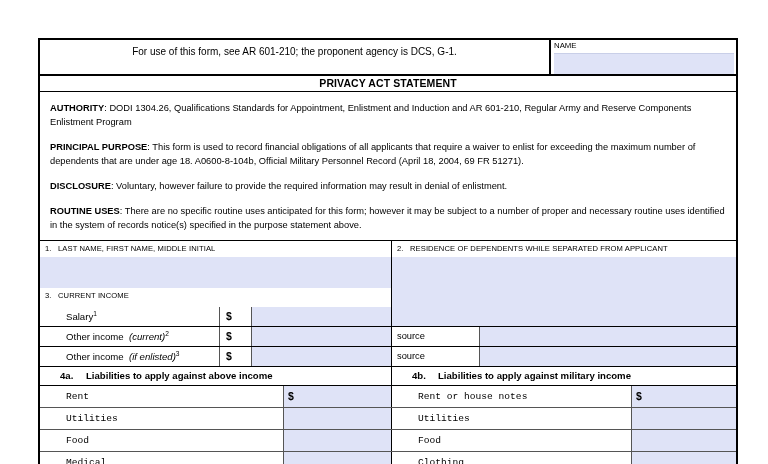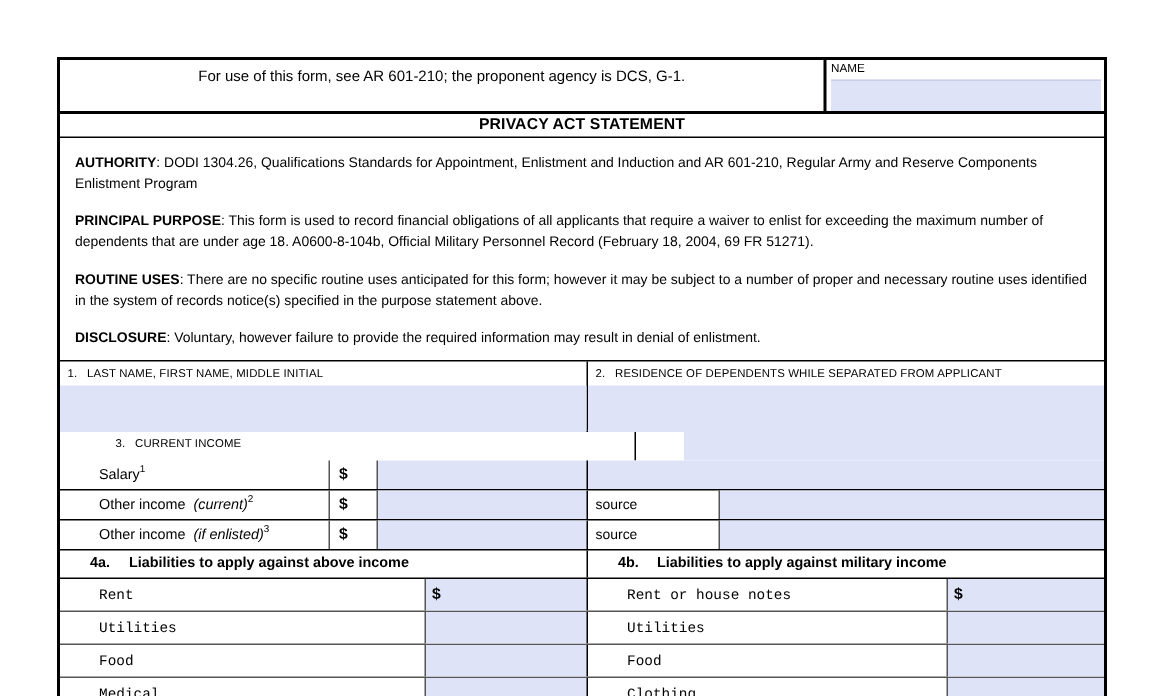--- a/index.html
+++ b/index.html
@@ -107,21 +107,21 @@
     padding: 3px 0 0 5px;
   }
   .capt .n { display: inline-block; min-width: 13px; }
 
   
   .s12 { height: 46px; }
   .s12 .lblbar { height: 13px; }
   .s12 .fillbar { height: 31px; }
 
   
-  .s3head { height: 19px; margin-left: 32px; }
+  .s3head { height: 19px; }
   .rowlbl {
     font-size: 9.6px;
     padding-left: 26px;
     line-height: 19px;
     white-space: nowrap;
   }
   .rowlbl i { font-style: italic; }
   .rowlbl sup {
     font-size: 6.6px;
     vertical-align: super;
@@ -175,23 +175,23 @@
     <div class="hdr-date">
       <div class="lbl">NAME</div>
       <div class="fill"></div>
     </div>
   </div>
 
   <div class="pab">PRIVACY ACT STATEMENT</div>
 
   <div class="body">
     <div class="para"><b>AUTHORITY</b><span>:  DODI 1304.26, Qualifications Standards for Appointment, Enlistment and Induction and AR 601-210, Regular Army and Reserve Components Enlistment Program</span></div>
-    <div class="para"><b>PRINCIPAL PURPOSE</b><span>: This form is used to record financial obligations of all applicants that require a waiver to enlist for exceeding the maximum number of dependents that are under age 18.  A0600-8-104b, Official Military Personnel Record (February 18, 2004, 69 FR 51271).</span></div>
+    <div class="para"><b>PRINCIPAL PURPOSE</b><span>: This form is used to record financial obligations of all applicants that require a waiver to enlist for exceeding the maximum number of dependents that are under age 18.  A0600-8-104b, Official Military Personnel Record (April 18, 2004, 69 FR 51271).</span></div>
+    <div class="para"><b>DISCLOSURE</b><span>: Voluntary, however failure to provide the required information may result in denial of enlistment.</span></div>
     <div class="para"><b>ROUTINE USES</b><span>:  There are no specific routine uses anticipated for this form; however it may be subject to a number of proper and necessary routine uses identified in the system of records notice(s) specified in the purpose statement above.</span></div>
-    <div class="para"><b>DISCLOSURE</b><span>: Voluntary, however failure to provide the required information may result in denial of enlistment.</span></div>
   </div>
 
   <div class="row bb s12">
     <div class="cell br" style="flex:0 0 352px;">
       <div class="capt lblbar"><span class="n">1.</span><span>LAST NAME, FIRST NAME, MIDDLE INITIAL</span></div>
       <div class="fill fillbar"></div>
     </div>
     <div class="cell" style="flex:1 1 auto;">
       <div class="capt lblbar"><span class="n">2.</span><span>RESIDENCE OF DEPENDENTS WHILE SEPARATED FROM APPLICANT</span></div>
       <div class="fill fillbar"></div>

